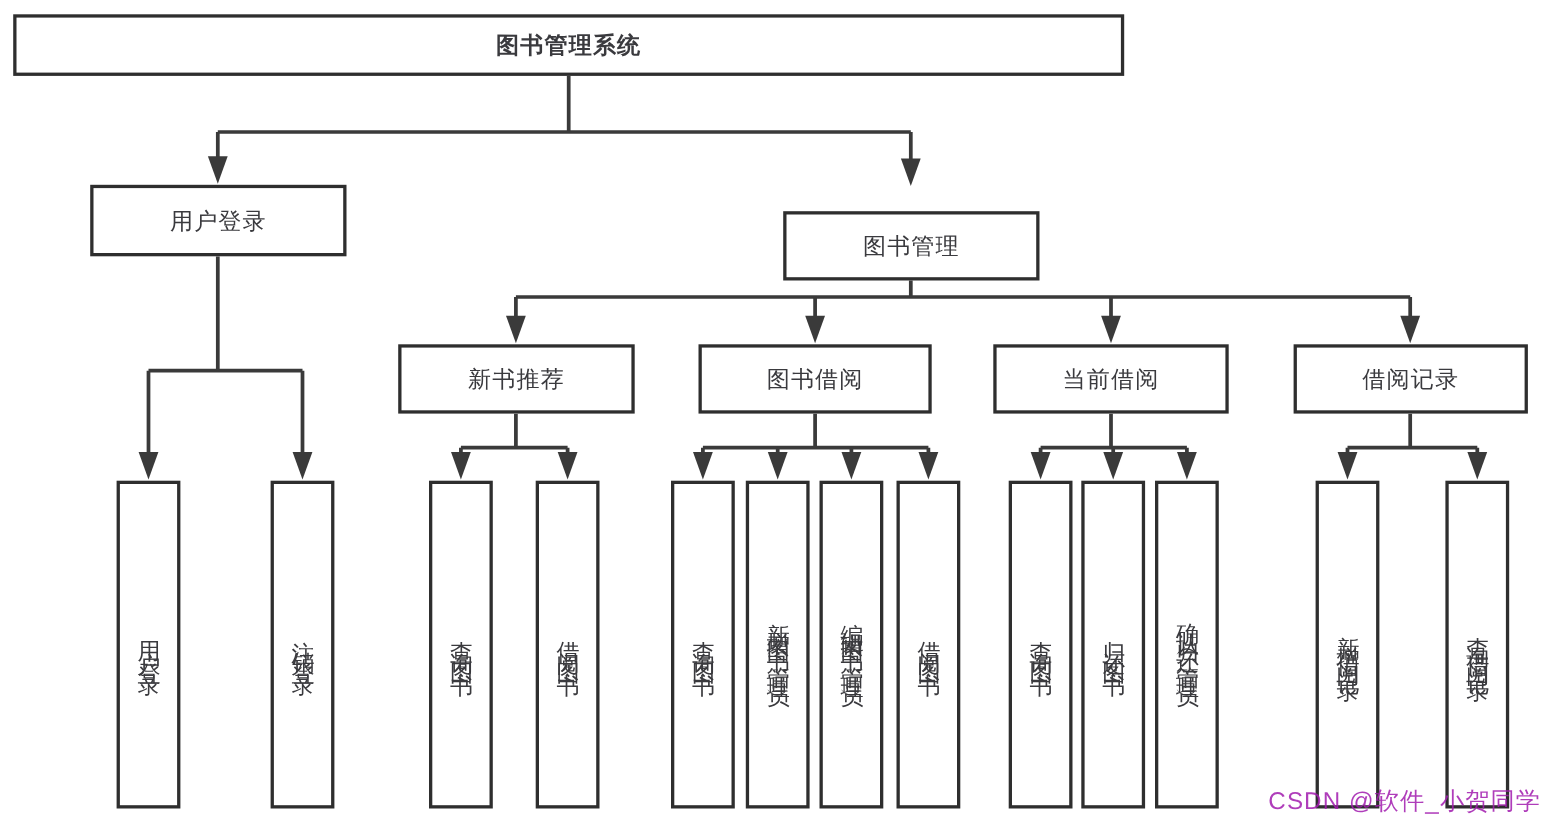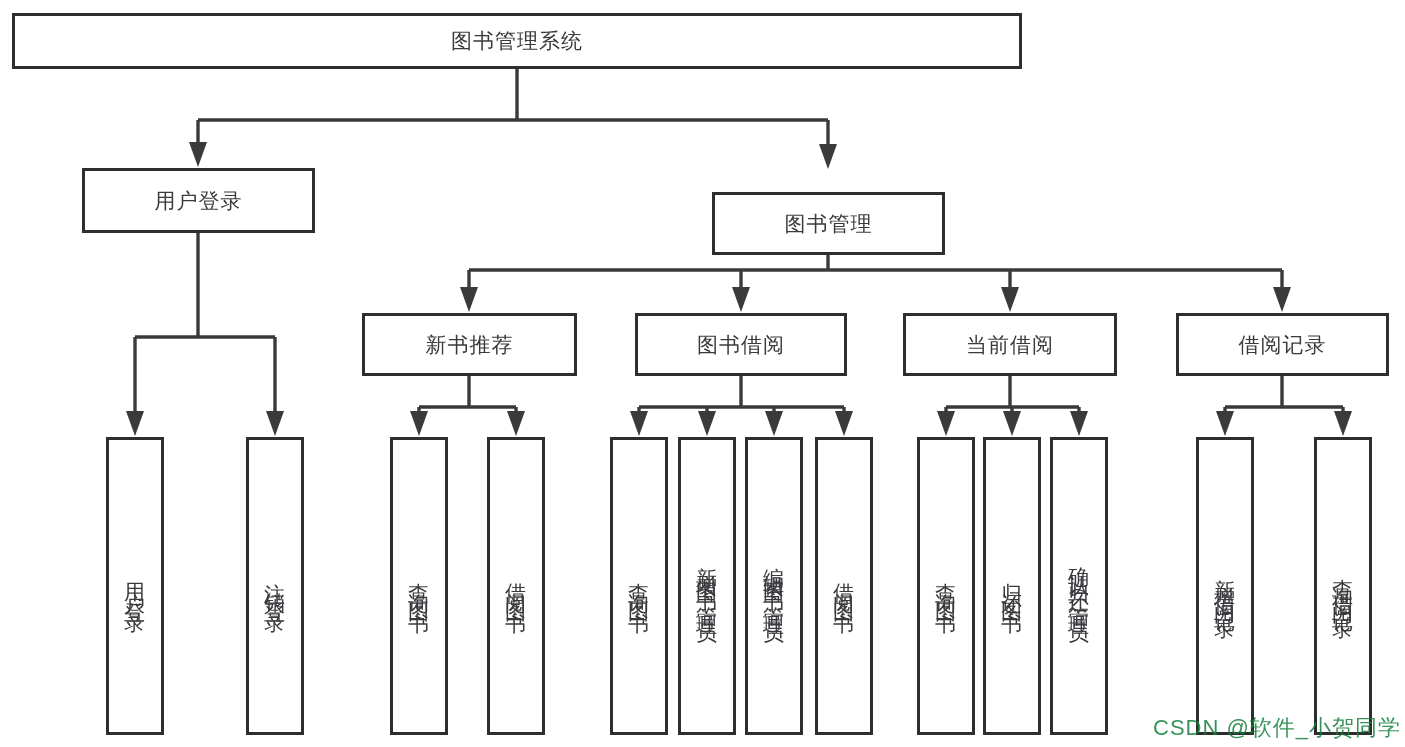--- a/index.html
+++ b/index.html
@@ -28,21 +28,21 @@
     border: 3px solid #2e2e2e;
     background: #ffffff;
     display: flex;
     align-items: center;
     justify-content: center;
     font-size: 21px;
     letter-spacing: 1px;
     color: #3a3a3e;
     z-index: 2;
   }
-  .node-root   { left: 12px;  top: 13px;  width: 1010px; height: 56px; }
+  .node-root   { left: 12px;  top: 13px;  width: 1010px; height: 56px; font-weight: bold; }
   .node-login  { left: 82px;  top: 168px; width: 233px;  height: 65px; }
   .node-mgmt   { left: 712px; top: 170px; width: 233px;  height: 63px; margin-top: 22px; }
   .node-lv3    { top: 313px; height: 63px; }
   .node-newbook{ left: 362px;  width: 215px; }
   .node-borrow { left: 635px;  width: 212px; }
   .node-current{ left: 903px;  width: 214px; justify-content: center; }
   .node-record { left: 1176px; width: 213px; }
   .leaf {
     position: absolute;
     box-sizing: border-box;
@@ -66,21 +66,21 @@
     white-space: nowrap;
   }
   .leaf.long span {
     letter-spacing: 8px;
   }
   .watermark {
     position: absolute;
     left: 1153px;
     top: 713px;
     font-size: 22px;
-    color: #15803d;
+    color: #a21caf;
     opacity: 0.85;
     letter-spacing: 1px;
     z-index: 3;
     white-space: nowrap;
   }
 </style>
 </head>
 <body>
 
 <div class="canvas">

